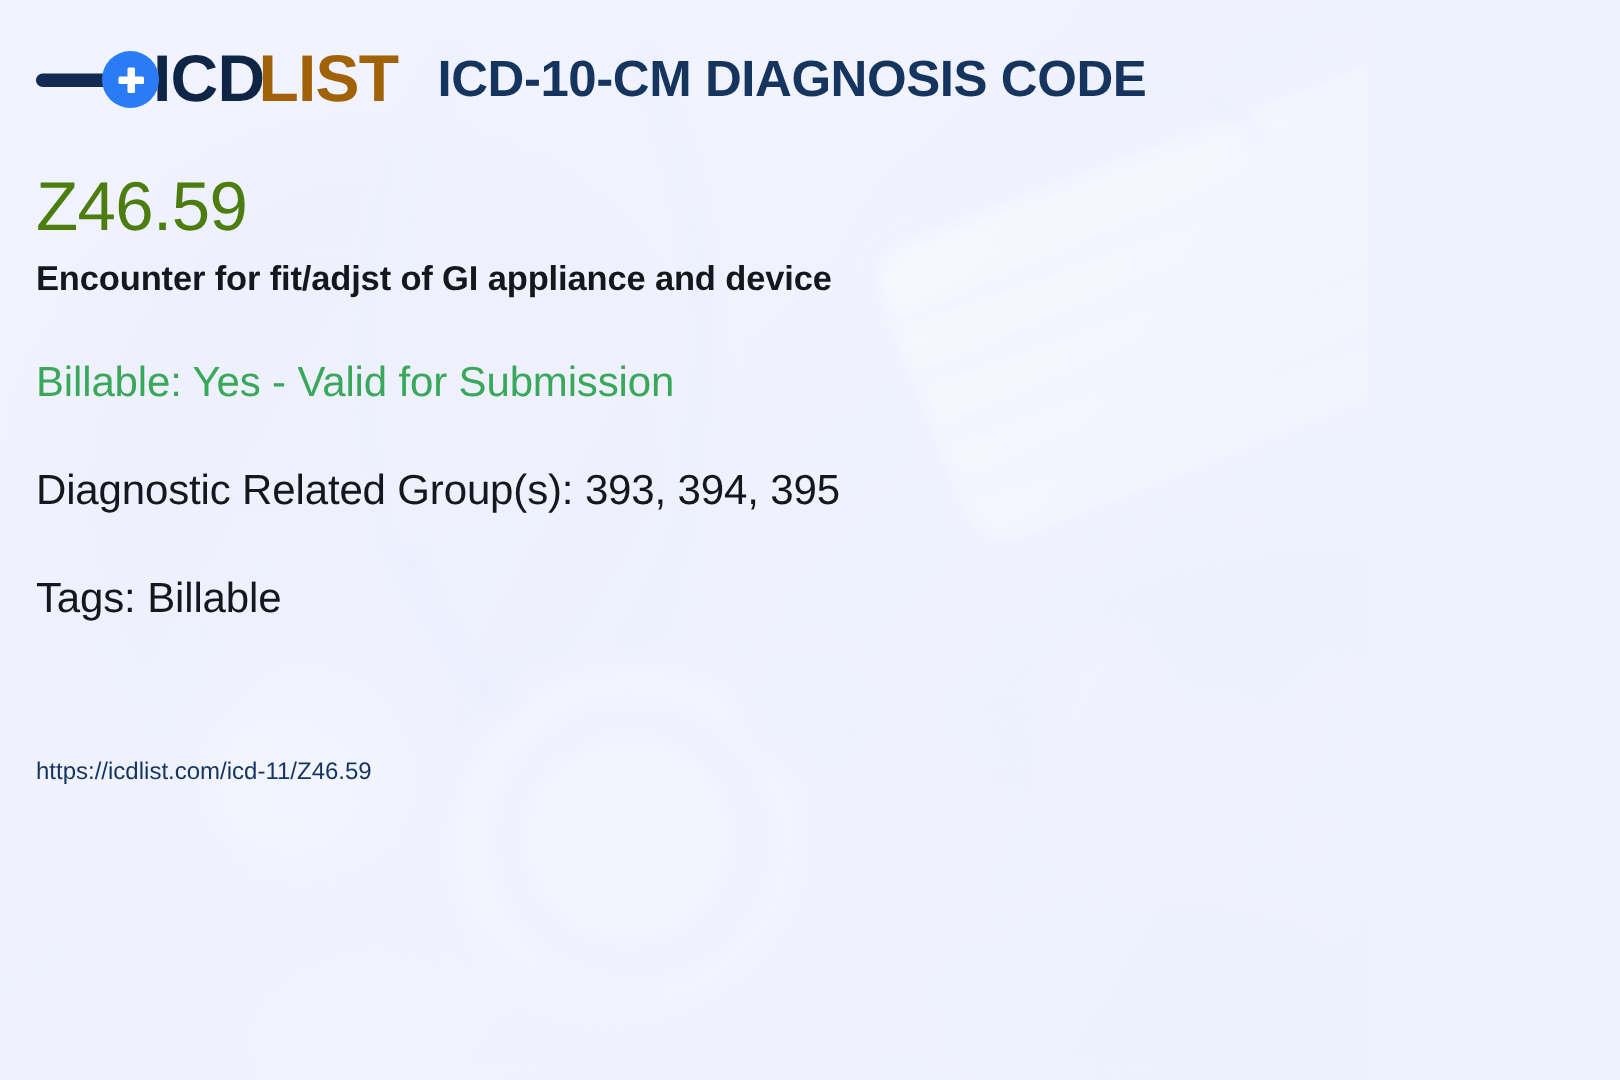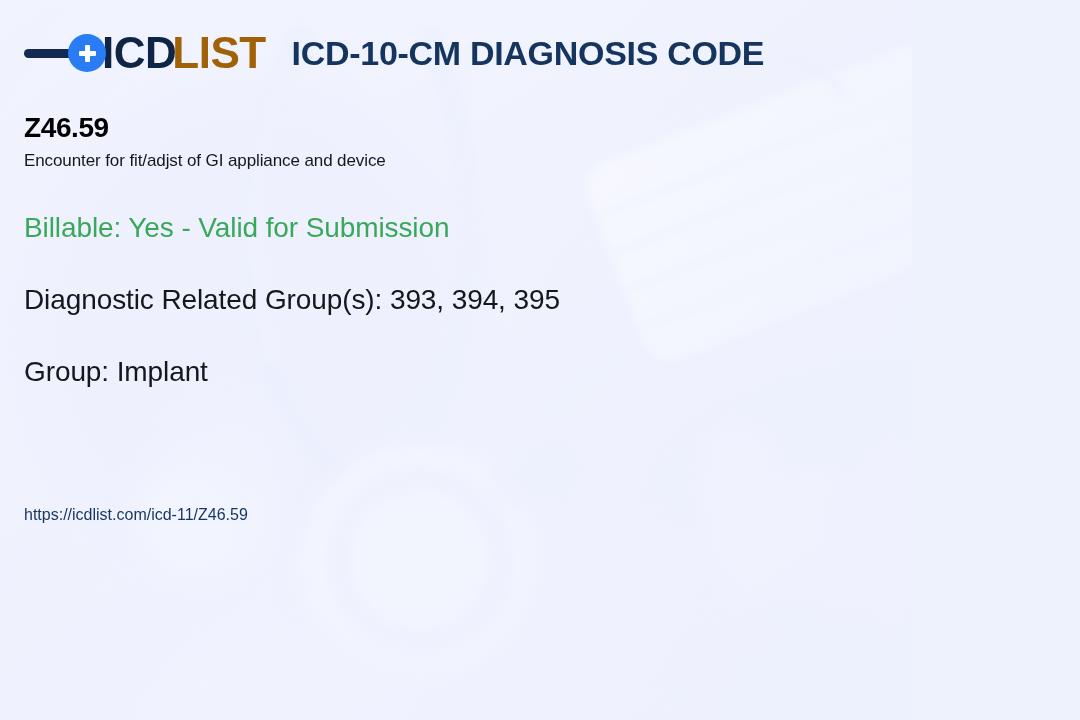--- a/index.html
+++ b/index.html
@@ -107,30 +107,30 @@
 
   
   #content {
     position: absolute;
     left: 24px;
     top: 112px;
     width: 900px;
     z-index: 3;
   }
   #code-value {
-    font-size: 28px;
-    font-weight: bold;
-    color: #000000;
+    font-size: 46px;
+    font-weight: normal;
+    color: #4d7c0f;
     letter-spacing: -0.4px;
     line-height: 1.12;
     margin: 0 0 8px 0;
   }
   #code-description {
-    font-size: 17px;
-    font-weight: normal;
+    font-size: 23px;
+    font-weight: bold;
     color: #15171c;
     line-height: 1.2;
     margin: 0;
     letter-spacing: -0.1px;
   }
   .meta-row {
     font-size: 28px;
     color: #15171c;
     line-height: 1.25;
     letter-spacing: -0.1px;
@@ -276,19 +276,19 @@
 
   <div id="content">
     <div id="code-value">Z46.59</div>
     <div id="code-description">Encounter for fit/adjst of GI appliance and device</div>
 
     <div id="billable-row" class="meta-row">Billable: Yes - Valid for Submission</div>
 
 
     <div id="drg-row" class="meta-row">Diagnostic Related Group(s): 393, 394, 395</div>
 
-    <div id="tags-row" class="meta-row">Group: Implant</div>
+    <div id="tags-row" class="meta-row">Tags: Billable</div>
   </div>
 
   <div id="url-line">https://icdlist.com/icd-11/Z46.59</div>
 
 
 </div>
 
 </body></html>

